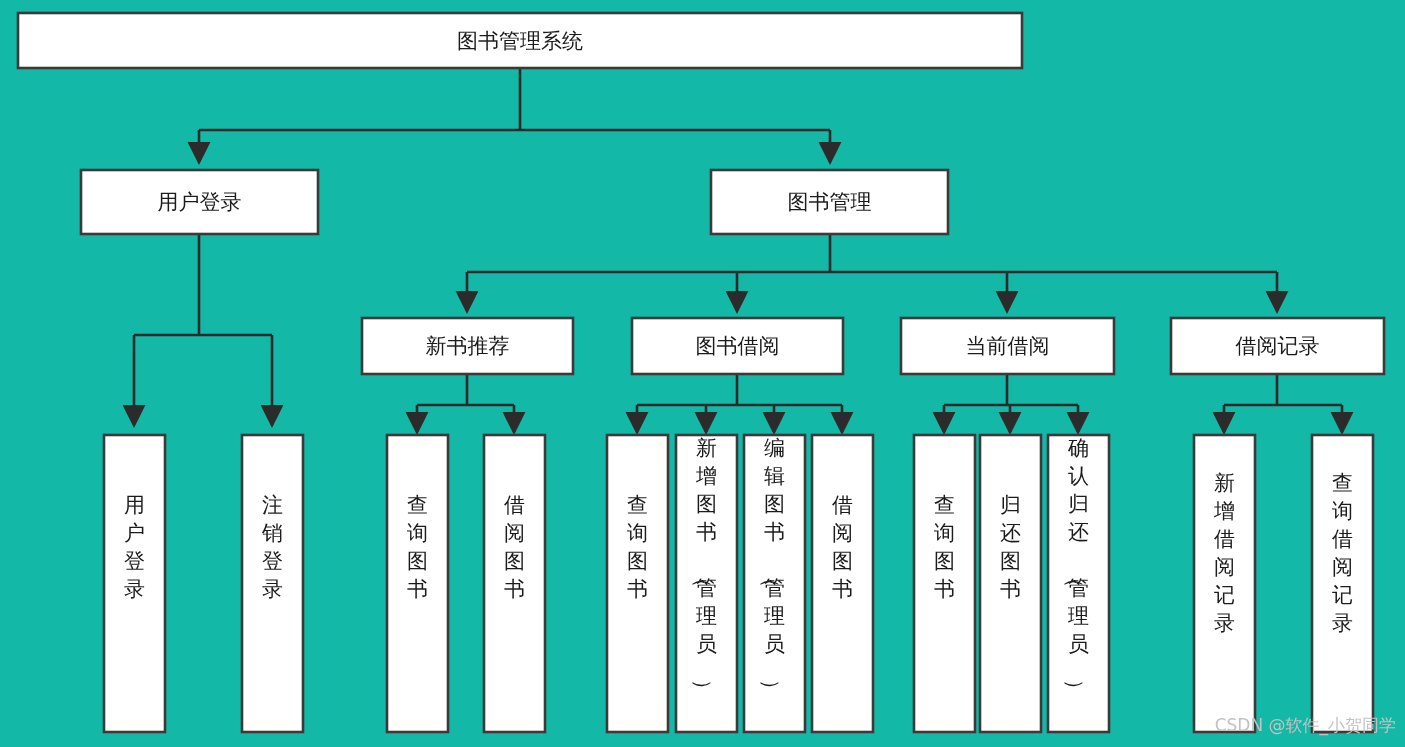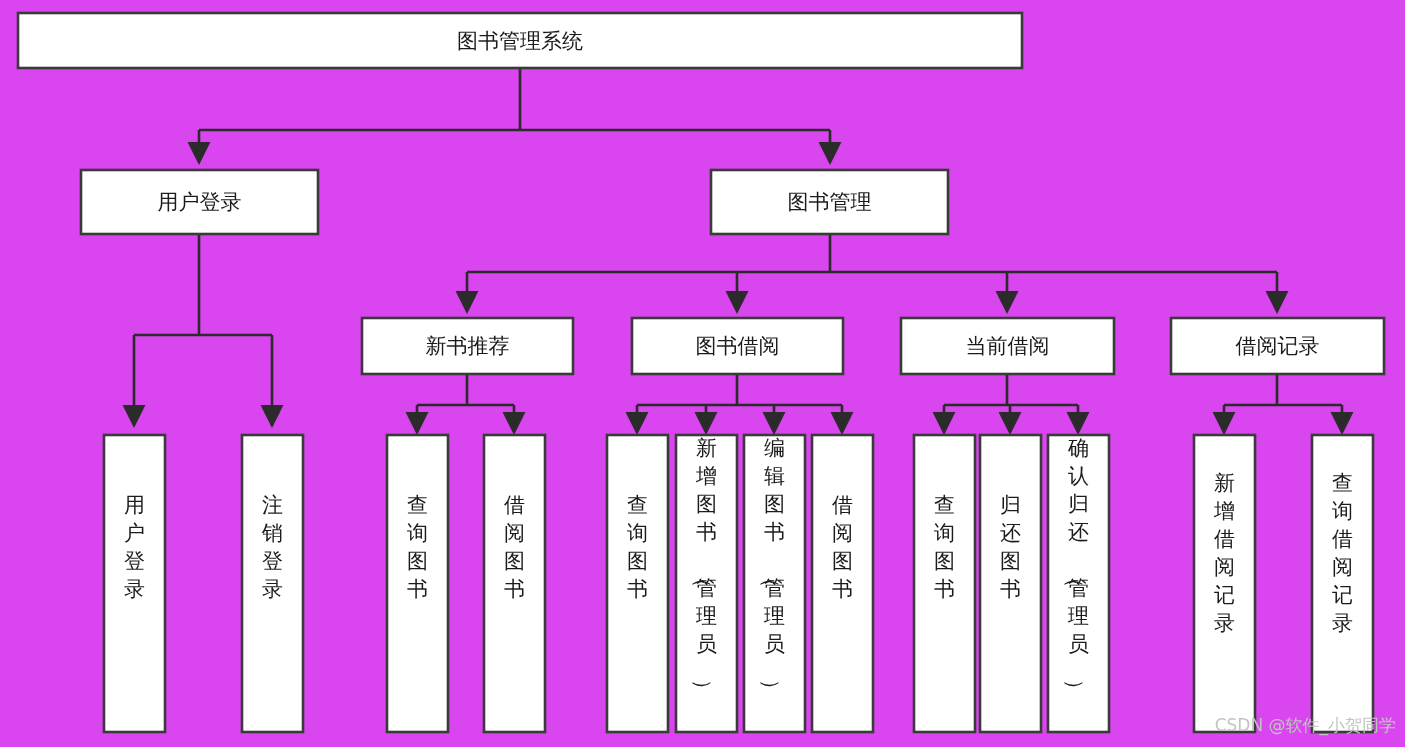--- a/index.html
+++ b/index.html
@@ -8,21 +8,21 @@
     padding: 0;
     background: #ffffff;
   }
   body {
     font-family: "DejaVu Sans", "Liberation Sans", sans-serif;
   }
   #diagram-root {
     position: relative;
     width: 1405px;
     height: 747px;
-    background: #d946ef;
+    background: #14b8a6;
     overflow: hidden;
   }
   svg.diagram-canvas {
     display: block;
     width: 1405px;
     height: 747px;
   }
   .node-box {
     fill: #ffffff;
     stroke: #3a3a3a;

